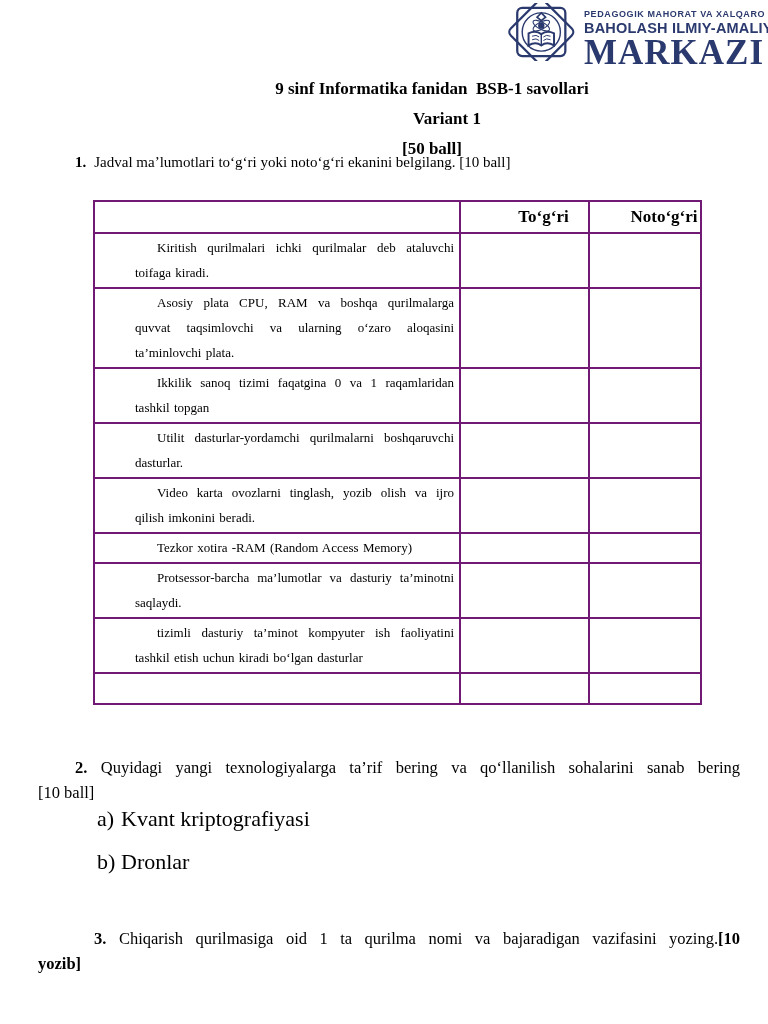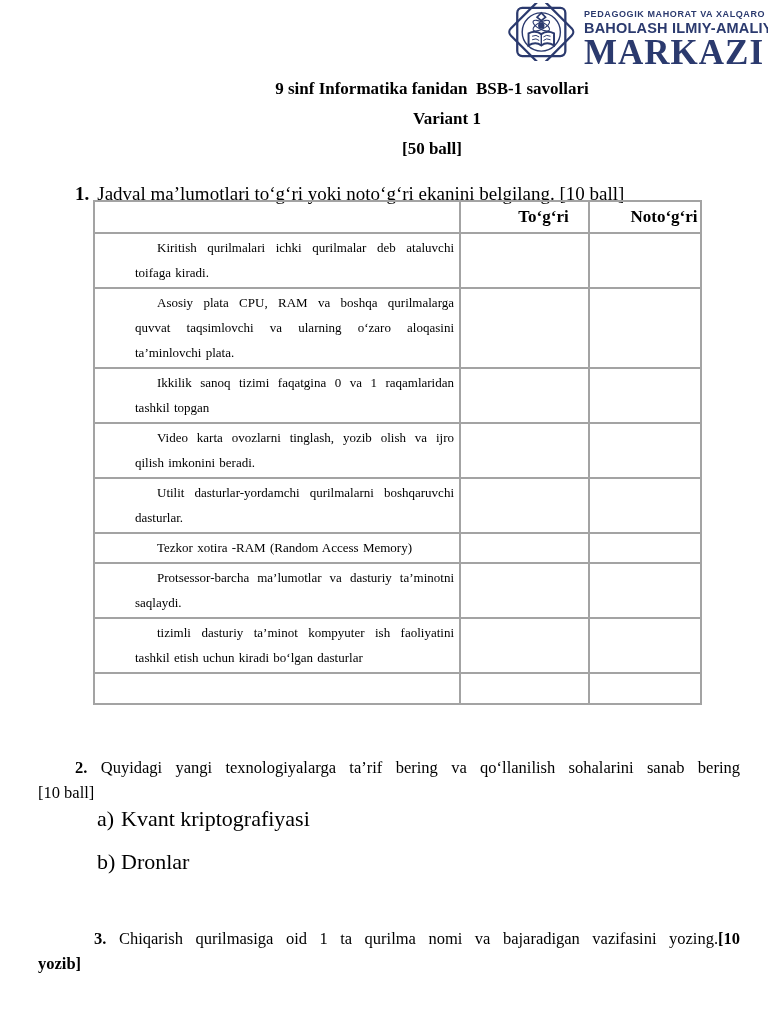--- a/index.html
+++ b/index.html
@@ -41,32 +41,32 @@
     text-align: center; font-weight: bold; font-size: 17px;
     white-space: pre-wrap;
     padding-left: 48px;
   }
   #title   { top: 79px; }
   #variant { top: 109px; margin-left: 15px; }
   #total   { top: 139px; }
 
   
   .q1 {
-    position: absolute; top: 183px; left: 75px;
-    font-size: 19px;
+    position: absolute; top: 154px; left: 75px;
+    font-size: 15px;
   }
   .qnum { font-weight: bold; margin-right: 8px; }
 
   
   table.tf {
     position: absolute; top: 200px; left: 93px;
     border-collapse: collapse; table-layout: fixed;
     width: 607px;
   }
-  table.tf td, table.tf th { border: 2px solid #a3a3a3; padding-left: 40px; }
+  table.tf td, table.tf th { border: 2px solid #701a75; padding-left: 40px; }
   th.hdr {
     height: 28px; font-size: 17px; font-weight: bold;
     text-align: center; vertical-align: middle; padding: 1px 2px;
     font-family: "Liberation Serif", serif;
   }
   td.stmt {
     font-family: Liberation Serif, serif;
     font-size: 13px; line-height: 25px;
     text-align: justify; text-indent: 22px;
     vertical-align: top; padding: 1px 5px 2px 7px;
@@ -143,26 +143,26 @@
     <td class="stmt">Asosiy plata CPU, RAM va boshqa qurilmalarga quvvat taqsimlovchi va ularning o‘zaro aloqasini ta’minlovchi plata.</td>
     <td class="ans"></td>
     <td class="ans"></td>
   </tr>
   <tr>
     <td class="stmt">Ikkilik sanoq tizimi faqatgina 0 va 1 raqamlaridan tashkil topgan</td>
     <td class="ans"></td>
     <td class="ans"></td>
   </tr>
   <tr>
-    <td class="stmt">Video karta ovozlarni tinglash, yozib olish va ijro qilish imkonini beradi.</td>
+    <td class="stmt">Utilit dasturlar-yordamchi qurilmalarni boshqaruvchi dasturlar.</td>
     <td class="ans"></td>
     <td class="ans"></td>
   </tr>
   <tr>
-    <td class="stmt">Utilit dasturlar-yordamchi qurilmalarni boshqaruvchi dasturlar.</td>
+    <td class="stmt">Video karta ovozlarni tinglash, yozib olish va ijro qilish imkonini beradi.</td>
     <td class="ans"></td>
     <td class="ans"></td>
   </tr>
   <tr>
     <td class="stmt">Tezkor xotira -RAM (Random Access Memory)</td>
     <td class="ans"></td>
     <td class="ans"></td>
   </tr>
   <tr>
     <td class="stmt">Protsessor-barcha ma’lumotlar va dasturiy ta’minotni saqlaydi.</td>

